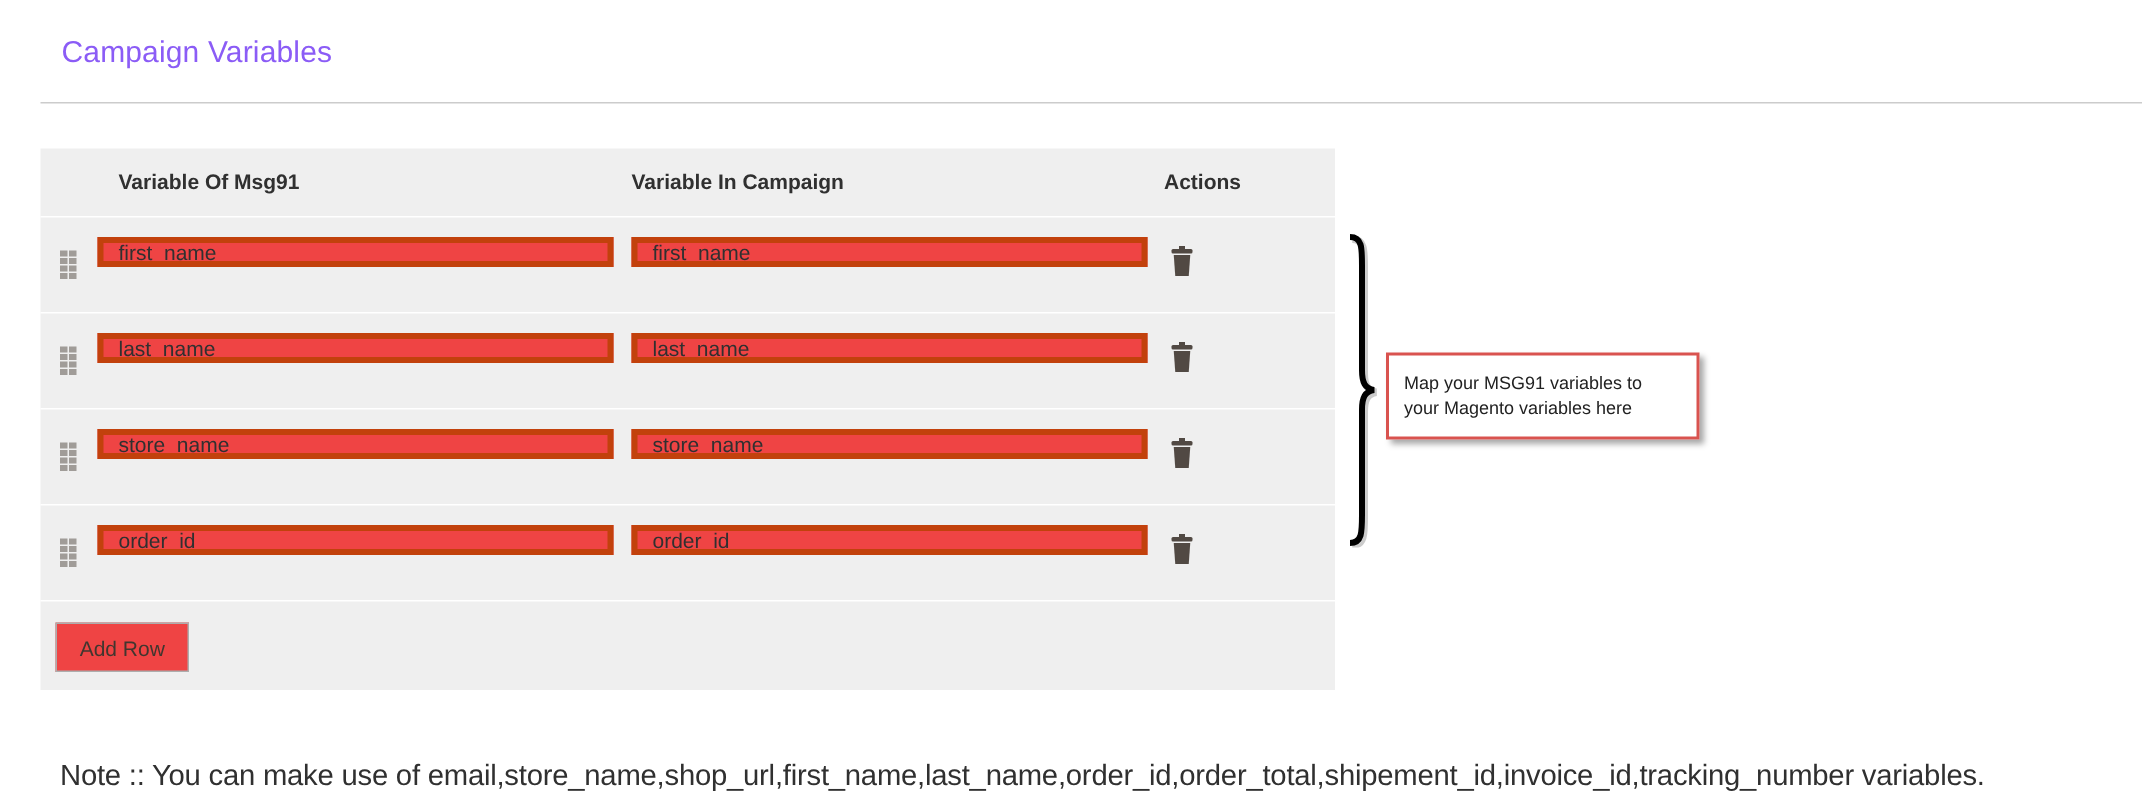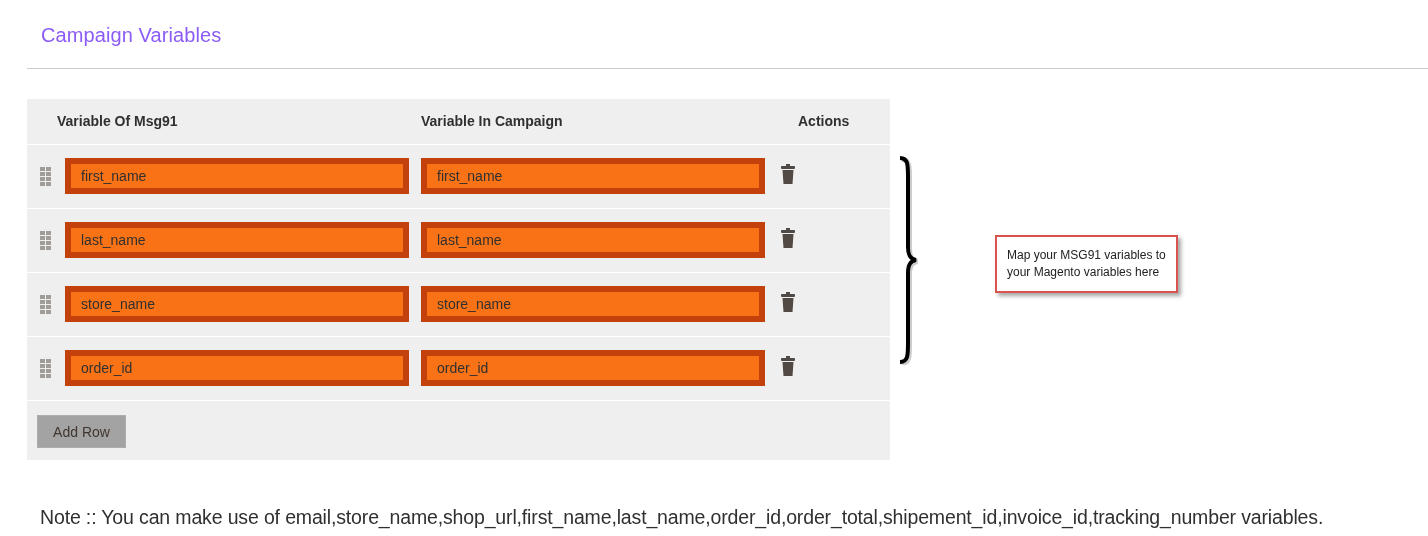--- a/index.html
+++ b/index.html
@@ -21,57 +21,57 @@
       background: #efefef;
     }
     .grid-head {
       height: 45px; position: relative;
       border-bottom: 1px solid #ffffff;
     }
     .th {
       position: absolute; top: 14px; font-size: 14px; font-weight: bold;
       color: #303030;
     }
-    .th-msg { left: 30px; }
+    .th-msg { left: 52px; }
     .th-mag { left: 394px; }
-    .th-act { left: 771px; }
+    .th-act { left: 749px; }
     .grid-row {
       height: 63px; position: relative;
       border-bottom: 1px solid #ffffff;
     }
     .drag {
       position: absolute; left: 13px; top: 22px; width: 11px; height: 19px;
       display: grid; grid-template-columns: 5px 5px; grid-template-rows: repeat(4, 4px);
       gap: 1px; cursor: move;
     }
     .drag span { background: #a09c98; display: block; }
     .input {
-      position: absolute; top: 13px; height: 36px; width: 344px;
-      box-sizing: border-box; border: 6px solid #c2410c; background: #f97316;
+      position: absolute; top: 13px; height: 20px; width: 344px;
+      box-sizing: border-box; border: 4px solid #c2410c; background: #ef4444;
       font-family: "Liberation Sans", "DejaVu Sans", sans-serif;
       font-size: 14px; color: #303030; padding: 0 10px; outline: none;
     }
     .input-msg { left: 38px; }
     .input-mag { left: 394px; }
     .del {
       position: absolute; left: 753px; top: 18px; width: 16px; height: 22px;
       cursor: pointer;
     }
     .grid-foot { height: 59px; position: relative; }
     .add-btn {
       position: absolute; left: 10px; top: 14px; height: 33px; width: 89px;
-      box-sizing: border-box; border: 1px solid #adadad; background: #a3a3a3;
+      box-sizing: border-box; border: 1px solid #adadad; background: #ef4444;
       font-family: "Liberation Sans", "DejaVu Sans", sans-serif;
       font-size: 14px; color: #41362f; cursor: pointer; padding: 0;
     }
     .brace {
       position: absolute; left: 896px; top: 155px; width: 24px; height: 210px;
     }
     .callout {
-      position: absolute; left: 995px; top: 235px; width: 183px; height: 58px;
+      position: absolute; left: 924px; top: 235px; width: 209px; height: 58px;
       box-sizing: border-box; border: 2px solid #d9534f; background: #ffffff;
       box-shadow: 3px 3px 4px rgba(0,0,0,0.35);
       font-size: 12px; color: #222222; line-height: 17px;
       padding: 10px 10px 0 10px;
     }
     .note {
       position: absolute; left: 27px; top: 506px;
       font-size: 19.5px; color: #303030; white-space: nowrap;
       letter-spacing: -0.15px;
       margin-left: 13px;

